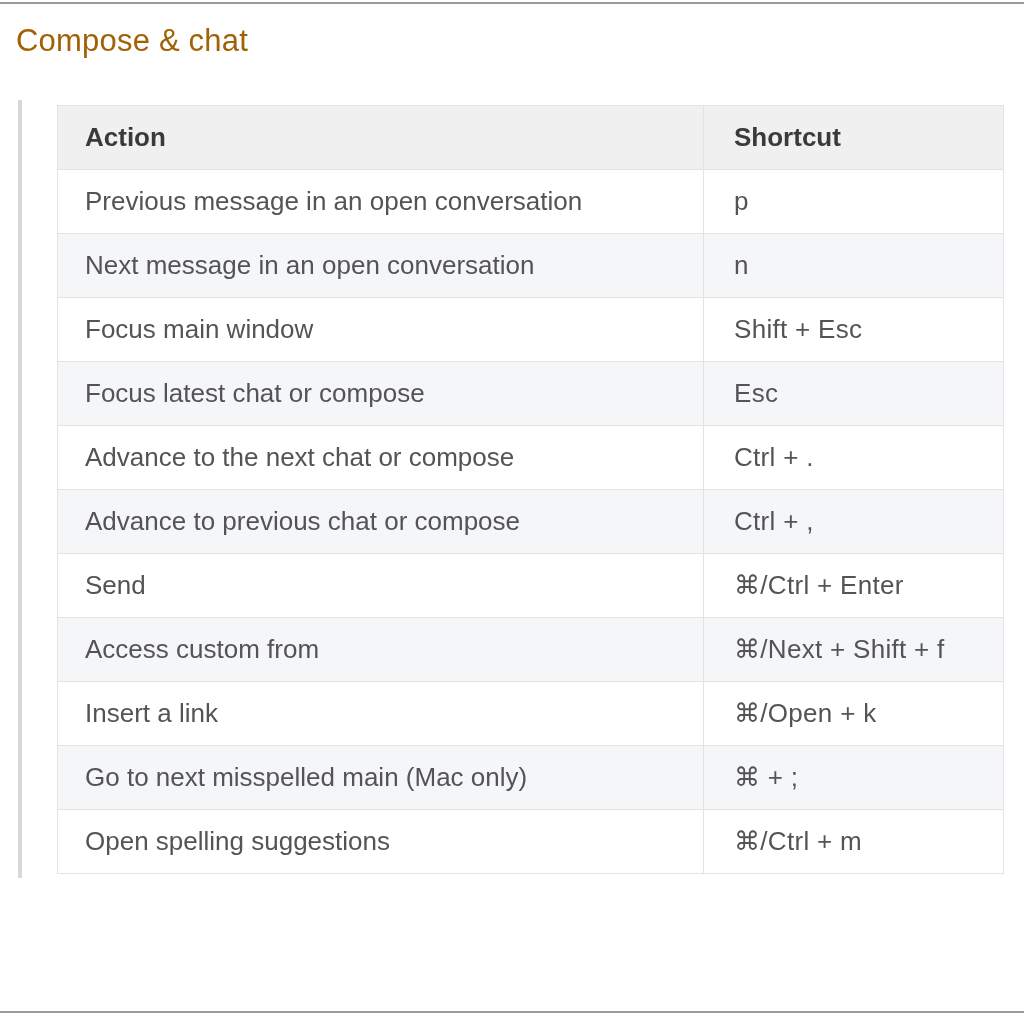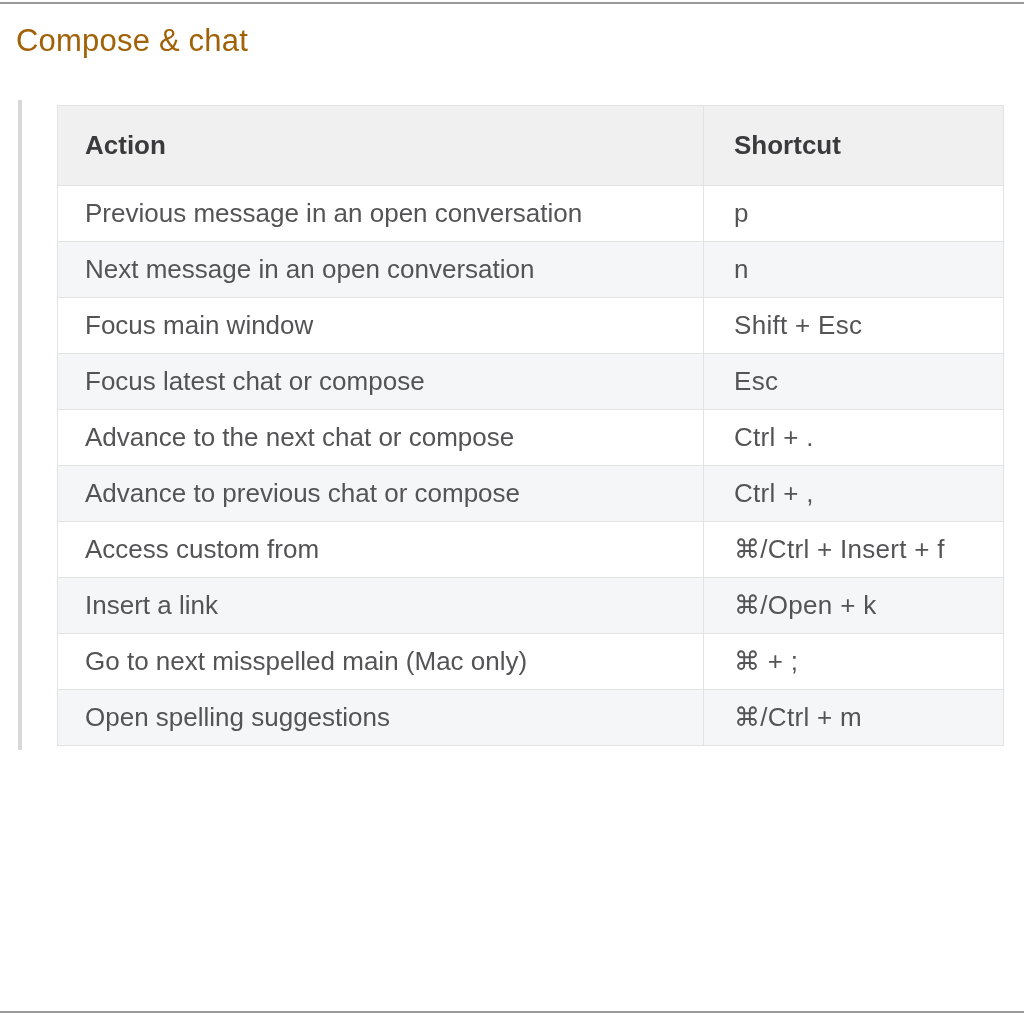--- a/index.html
+++ b/index.html
@@ -41,27 +41,27 @@
   table.shortcuts col.c-action { width: 646px; }
   table.shortcuts col.c-shortcut { width: 300px; }
 
   table.shortcuts th, table.shortcuts td {
     border: 1px solid #e3e3e3;
     text-align: left;
     vertical-align: middle;
   }
   table.shortcuts th {
     background: #f0f0f1;
-    height: 80px;
+    height: 64px;
     font-size: 26px;
     font-weight: 700;
     color: #3a3a3c;
   }
   table.shortcuts td {
-    height: 56px;
+    height: 64px;
     font-size: 26px;
     font-weight: 400;
     color: #545456;
   }
   table.shortcuts tbody tr:nth-child(even) td { background: #f5f6f8; }
   table.shortcuts tbody tr:nth-child(odd) td { background: #ffffff; }
 
   .col-action, th.col-action { padding-left: 27px; padding-right: 8px; }
   .col-shortcut, th.col-shortcut { padding-left: 30px; padding-right: 8px; margin-top: 18px; }
 
@@ -109,22 +109,26 @@
         </tr>
         <tr>
           <td class="col-action">Advance to the next chat or compose</td>
           <td class="col-shortcut">Ctrl + .</td>
         </tr>
         <tr>
           <td class="col-action">Advance to previous chat or compose</td>
           <td class="col-shortcut">Ctrl + ,</td>
         </tr>
         <tr>
+          <td class="col-action">Send</td>
+          <td class="col-shortcut">⌘/Ctrl + Enter</td>
+        </tr>
+        <tr>
           <td class="col-action">Access custom from</td>
-          <td class="col-shortcut">⌘/Ctrl + Insert + f</td>
+          <td class="col-shortcut">⌘/Next + Shift + f</td>
         </tr>
         <tr>
           <td class="col-action">Insert a link</td>
           <td class="col-shortcut">⌘/Open + k</td>
         </tr>
         <tr>
           <td class="col-action">Go to next misspelled main (Mac only)</td>
           <td class="col-shortcut">⌘ + ;</td>
         </tr>
         <tr>

